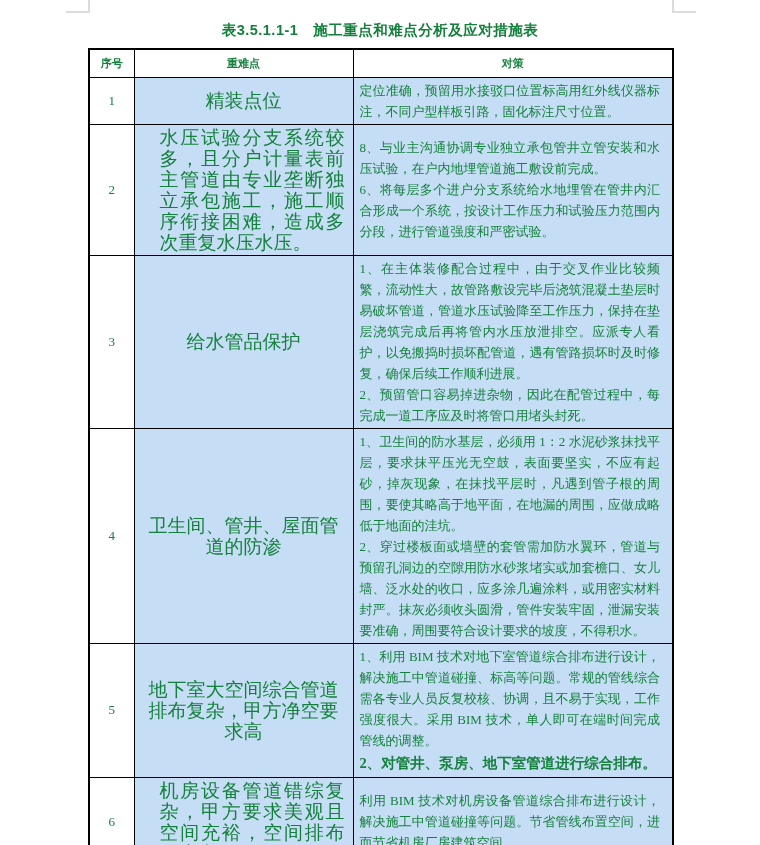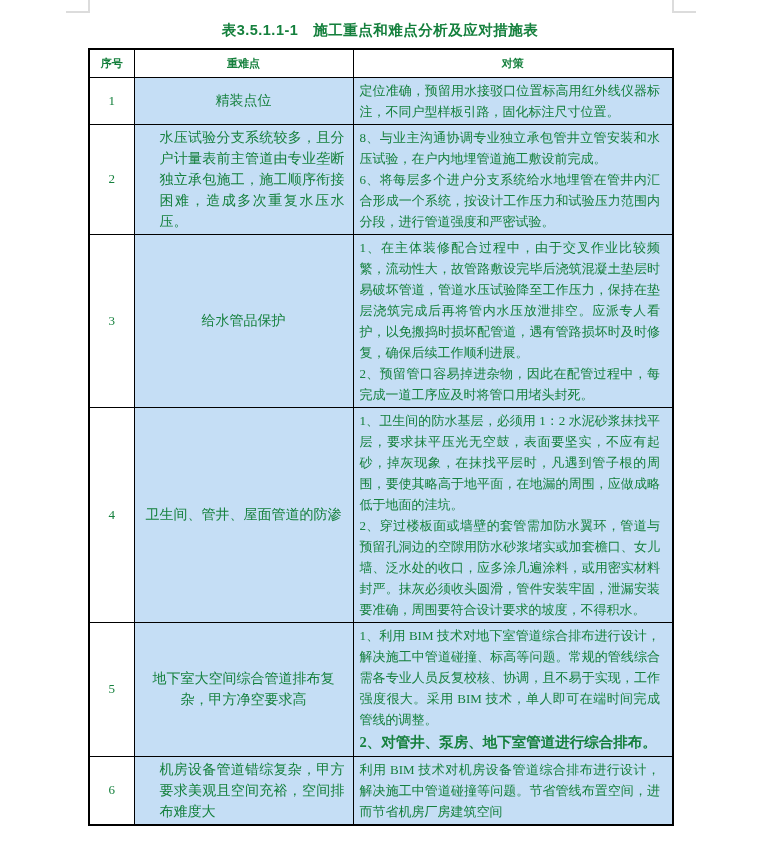--- a/index.html
+++ b/index.html
@@ -30,21 +30,21 @@
     background:#ffffff; font-family:"Liberation Sans", sans-serif;
     font-weight:bold; font-size:11px; text-align:center; padding:0;
   }
 
   td.num {
     background:#ffffff; text-align:center; vertical-align:middle;
     font-size:13px; padding:0;
   }
   td.diff {
     background:#c5def5; vertical-align:middle;
-    font-size:14px; line-height:21px; padding:2px 8px;
+    font-size:19px; line-height:21px; padding:2px 8px;
   }
   td.diff.center { text-align:center; }
   td.diff.just   { text-align:justify;padding-left:25px; }
   td.meas {
     background:#c5def5; vertical-align:middle;
     font-size:13px; line-height:21px; padding:2px 12px 2px 6px;
     text-align:justify;
   }
   p.para { margin:0; }
   p.para.hei {

